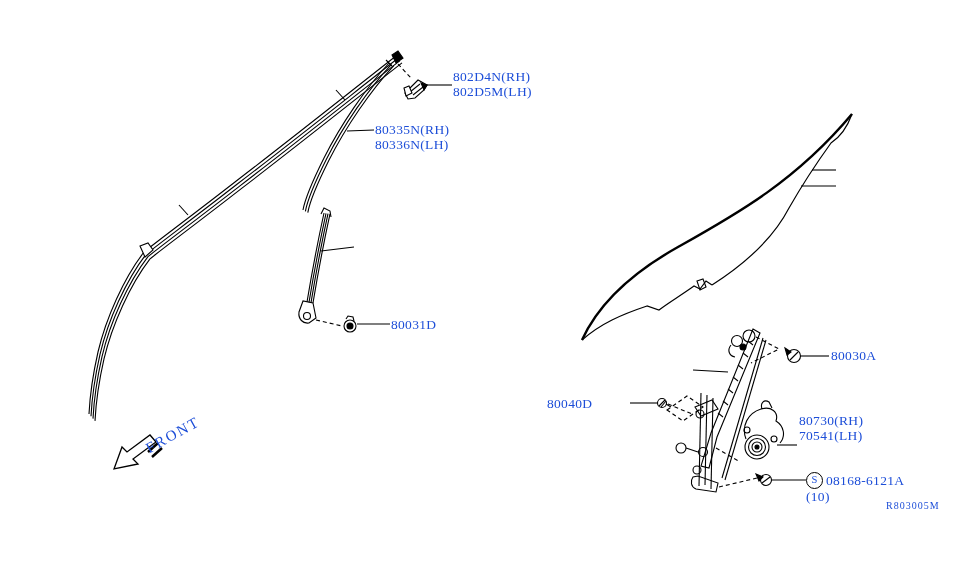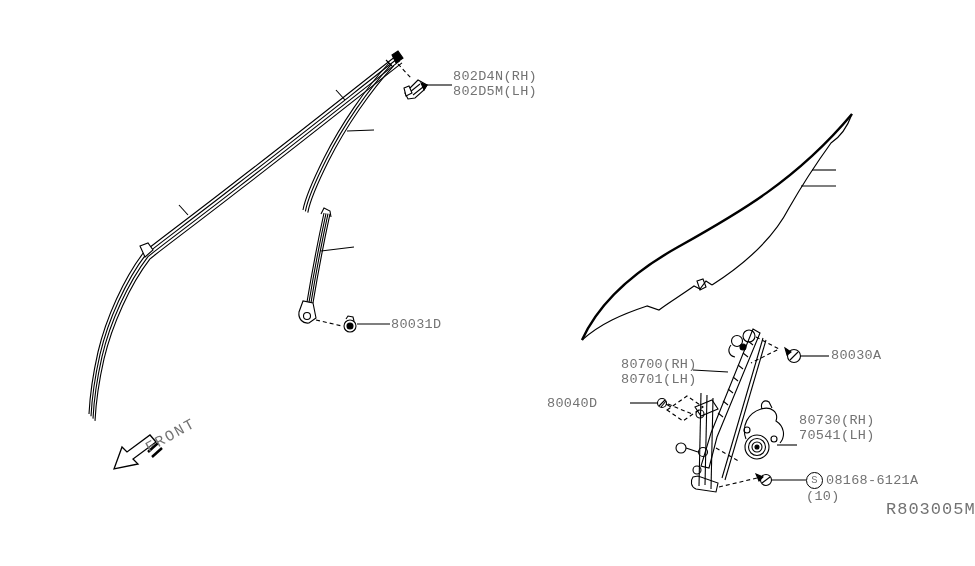--- a/index.html
+++ b/index.html
@@ -1,21 +1,21 @@
 <!DOCTYPE html>
 <html><head>
 <meta charset="utf-8">
 <style>
   html,body{margin:0;padding:0;background:#ffffff;}
   .diagram{
     position:relative;
     width:975px;height:566px;
     background:#ffffff;
-    font-family:Liberation Mono, monospace;
-    color:#737373;
+    font-family:Liberation Serif, serif;
+    color:#1d4ed8;
     overflow:hidden;
   }
   svg.artwork{position:absolute;left:0;top:0;}
   .part-label{
     position:absolute;
     font-size:13.5px;
     line-height:15px;
     letter-spacing:.3px;
     white-space:nowrap;
   }
@@ -30,21 +30,21 @@
     line-height:1;
     flex:0 0 auto;
   }
   .front-label{
     position:absolute;
     font-size:15px;
     letter-spacing:2px;
   }
   .ref-code{
     position:absolute;
-    font-size:17px;
+    font-size:10px;
     letter-spacing:1px;
   }
 </style>
 </head>
 <body>
 
 <div class="diagram">
 
   <svg class="artwork" width="975" height="566" viewBox="0 0 975 566">
     <defs>
@@ -185,31 +185,31 @@
       <line x1="148" y1="452" x2="158" y2="443" stroke-width="2.5"></line>
       <line x1="152" y1="457" x2="162" y2="448" stroke-width="2.5"></line>
     </g>
   </svg>
 
   <div class="part-label" style="left:453px;top:69px">
     <div class="ln">802D4N(RH)</div>
     <div class="ln">802D5M(LH)</div>
   </div>
 
+  <div class="part-label" style="left:375px;top:122px">
+    <div class="ln">80335N(RH)</div>
+    <div class="ln">80336N(LH)</div>
+  </div>
 
 
 
   <div class="part-label" style="left:391px;top:317px">
     <div class="ln">80031D</div>
   </div>
 
-  <div class="part-label" style="left:621px;top:357px">
-    <div class="ln">80700(RH)</div>
-    <div class="ln">80701(LH)</div>
-  </div>
 
   <div class="part-label" style="left:831px;top:348px">
     <div class="ln">80030A</div>
   </div>
 
   <div class="part-label" style="left:547px;top:396px">
     <div class="ln">80040D</div>
   </div>
 
   <div class="part-label" style="left:799px;top:413px">

